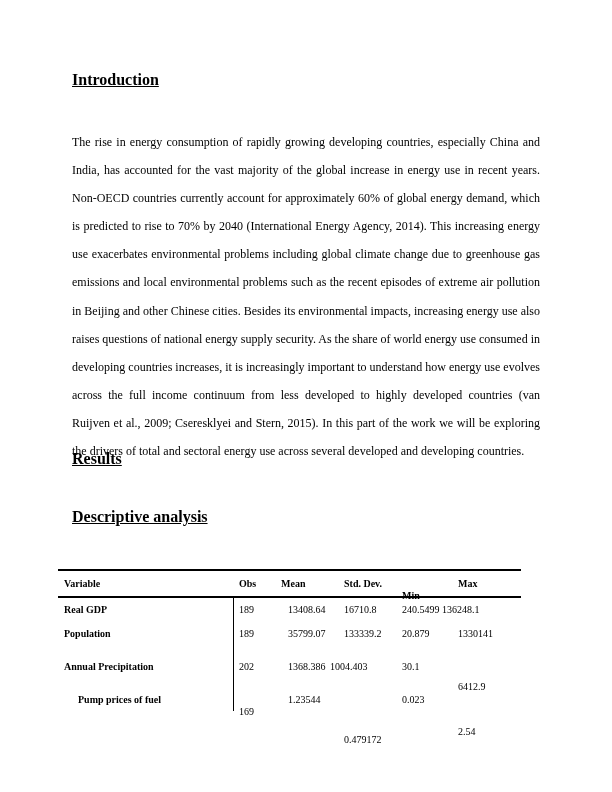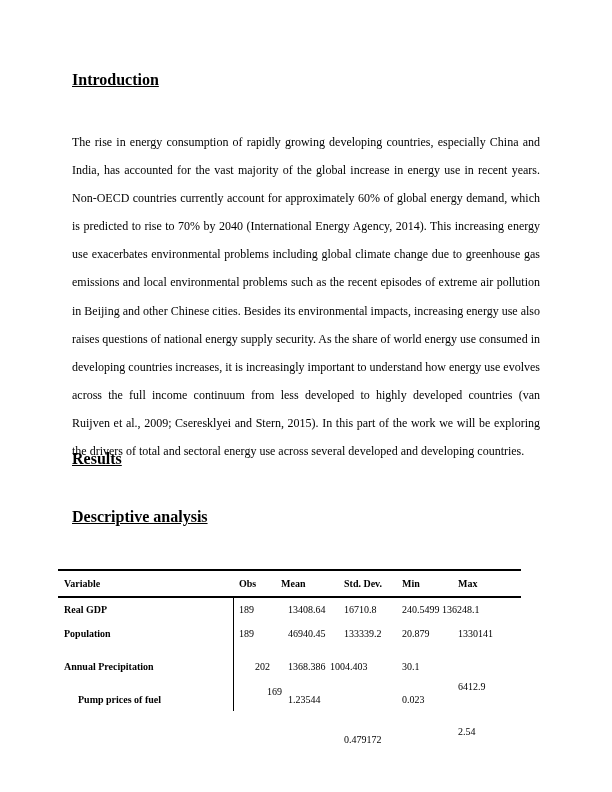--- a/index.html
+++ b/index.html
@@ -36,54 +36,54 @@
   <div class="tbl">
     <div class="rule" style="top:0px;"></div>
     <div class="rule" style="top:27px;"></div>
     <div class="vline"></div>
 
     <div>
       <span class="cell hdr" style="left:6px; top:8px;">Variable</span>
       <span class="cell hdr" style="left:181px; top:8px;">Obs</span>
       <span class="cell hdr" style="left:223px; top:8px;">Mean</span>
       <span class="cell hdr" style="left:286px; top:8px;">Std. Dev.</span>
-      <span class="cell hdr" style="left:344px; top:8px;text-align:center;">Min</span>
+      <span class="cell hdr" style="left:344px; top:20px;text-align:center;">Min</span>
       <span class="cell hdr" style="left:400px; top:8px;">Max</span>
     </div>
 
     <div>
       <span class="cell var" style="left:6px; top:34px;">Real GDP</span>
       <span class="cell num" style="left:181px; top:34px;">189</span>
       <span class="cell num" style="left:230px; top:34px;">13408.64</span>
       <span class="cell num" style="left:286px; top:34px;">16710.8</span>
       <span class="cell num" style="left:344px; top:34px;">240.5499</span>
       <span class="cell num" style="left:384px; top:34px;">136248.1</span>
     </div>
 
     <div>
       <span class="cell var" style="left:6px; top:58px;">Population</span>
       <span class="cell num" style="left:181px; top:58px;">189</span>
-      <span class="cell num" style="left:230px; top:58px;">46940.45</span>
+      <span class="cell num" style="left:230px; top:58px;">35799.07</span>
       <span class="cell num" style="left:286px; top:58px;">133339.2</span>
       <span class="cell num" style="left:344px; top:58px;">20.879</span>
       <span class="cell num" style="left:400px; top:58px;">1330141</span>
     </div>
 
     <div>
       <span class="cell var" style="left:6px; top:91px;">Annual Precipitation</span>
-      <span class="cell num" style="left:197px; top:91px;">202</span>
+      <span class="cell num" style="left:181px; top:91px;">202</span>
       <span class="cell num" style="left:230px; top:91px;">1368.386</span>
       <span class="cell num" style="left:272px; top:91px;">1004.403</span>
       <span class="cell num" style="left:344px; top:91px;">30.1</span>
       <span class="cell num" style="left:400px; top:91px;margin-top:20px;">6412.9</span>
     </div>
 
     <div>
       <span class="cell var" style="left:20px; top:124px;text-align:center;">Pump prices of fuel</span>
-      <span class="cell num" style="left:181px; top:116px;margin-left:28px;">169</span>
+      <span class="cell num" style="left:181px; top:136px;">169</span>
       <span class="cell num" style="left:230px; top:124px;">1.23544</span>
       <span class="cell num" style="left:286px; top:124px;margin-top:40px;">0.479172</span>
       <span class="cell num" style="left:344px; top:124px;">0.023</span>
       <span class="cell num" style="left:400px; top:124px;margin-top:32px;">2.54</span>
     </div>
   </div>
 
 </div>
 
 </body></html>

